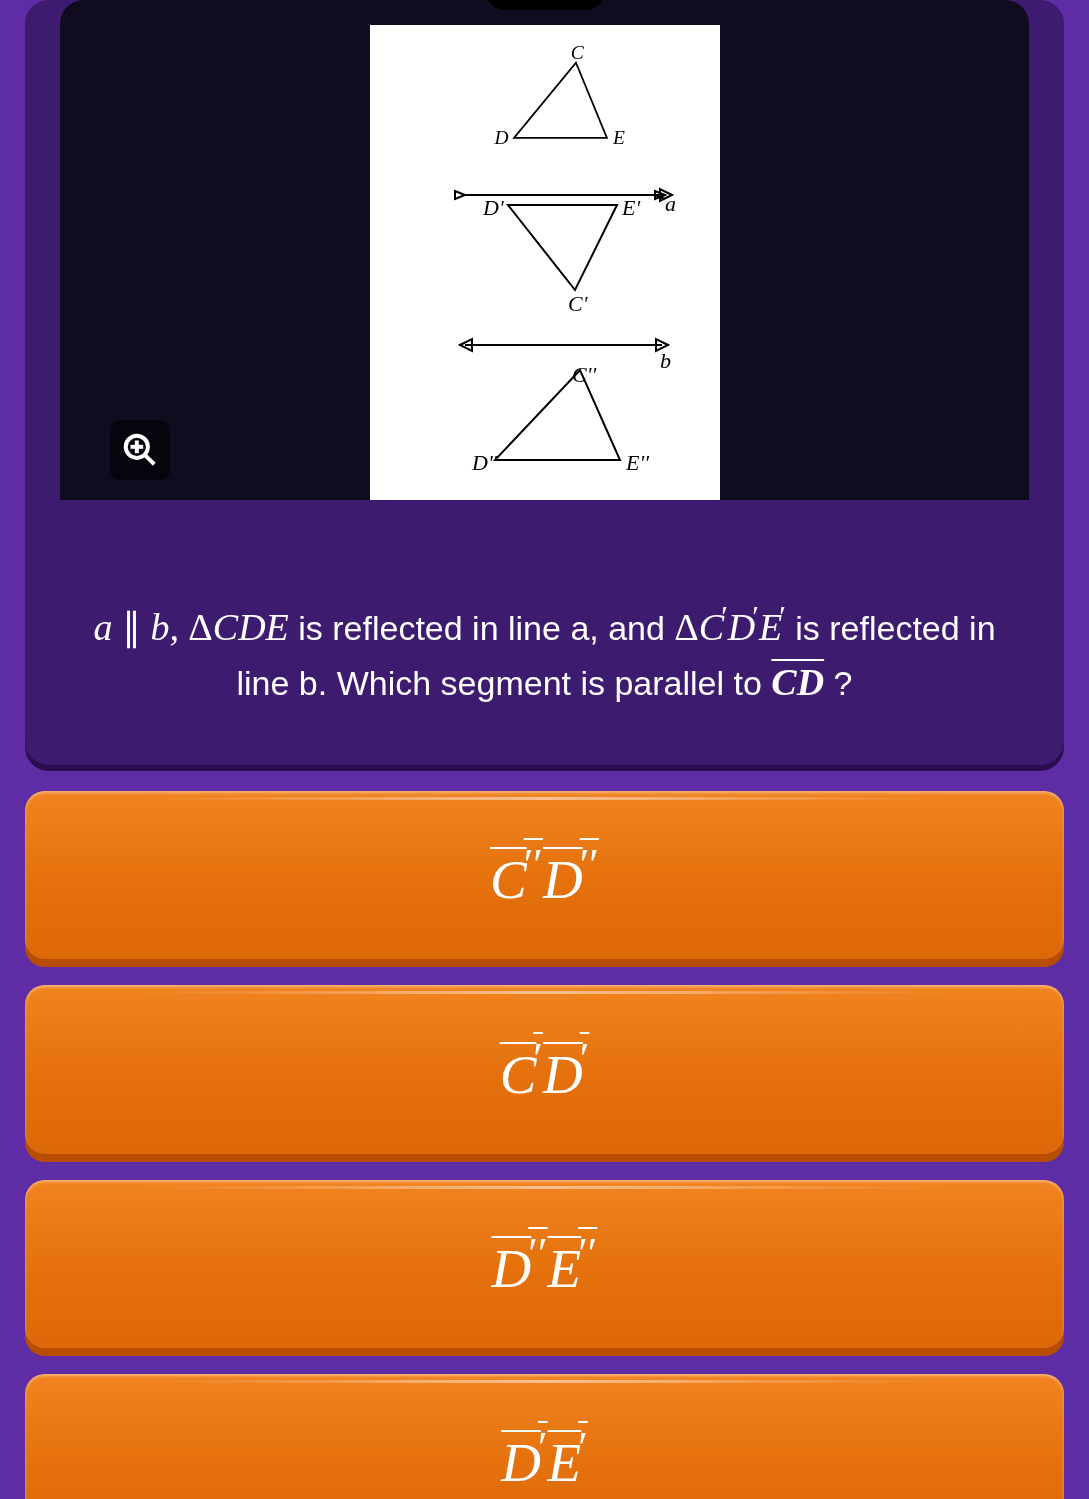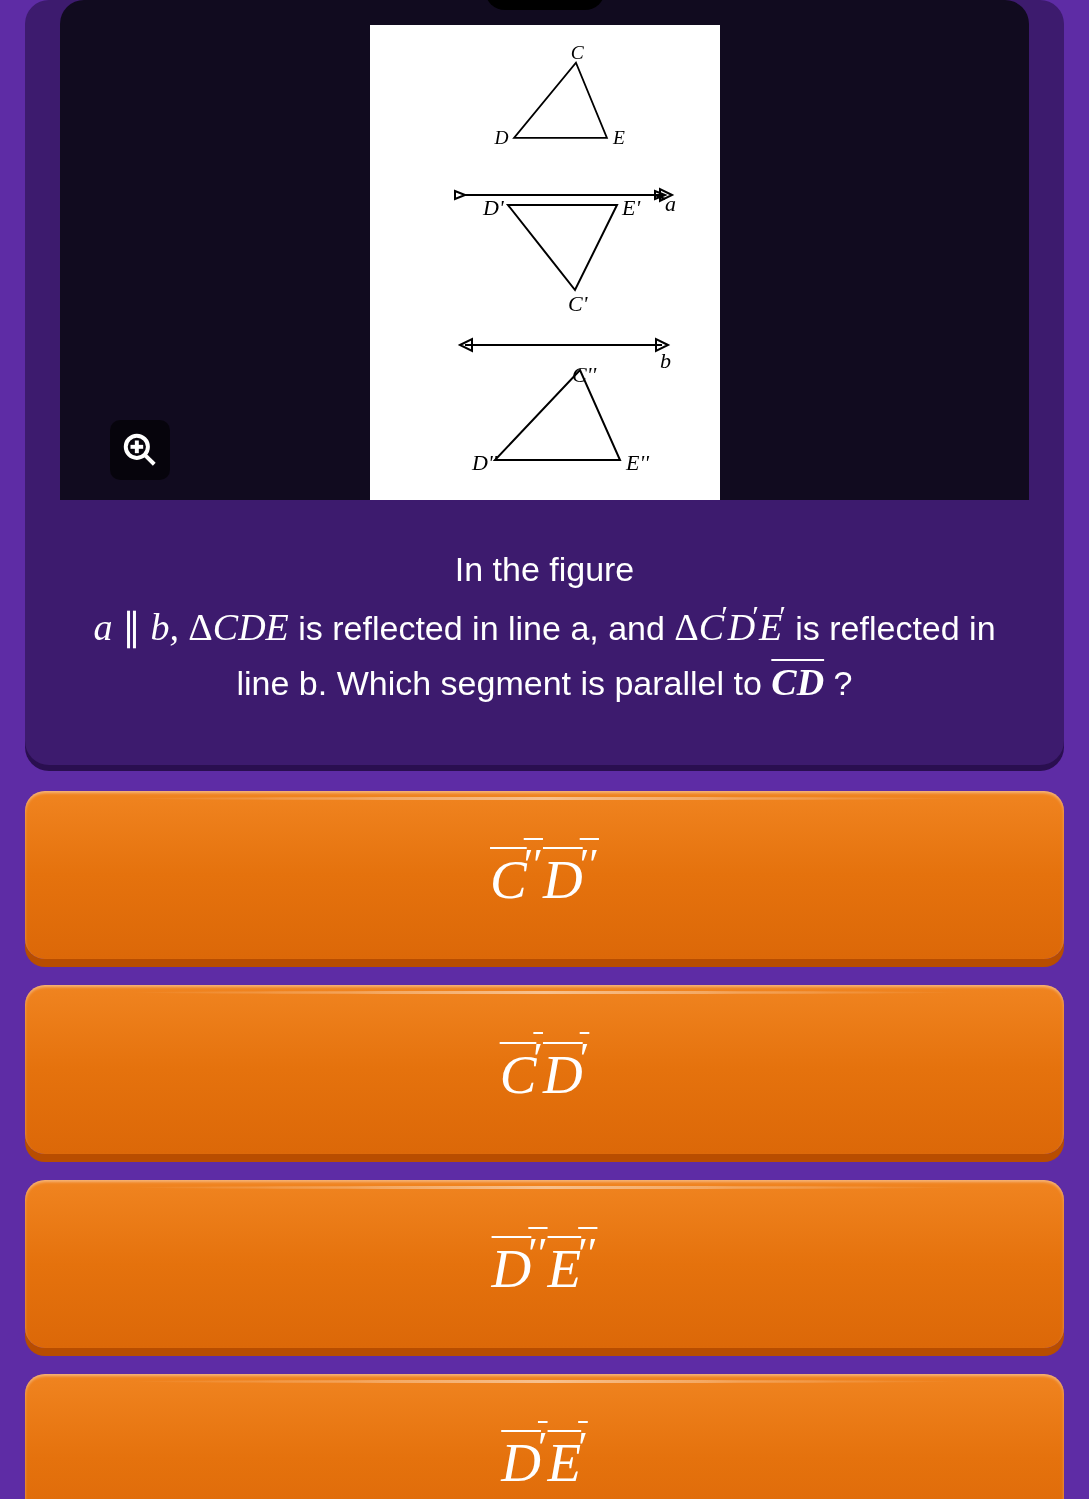--- a/index.html
+++ b/index.html
@@ -230,21 +230,21 @@
       <svg viewBox="0 0 24 24">
         <circle cx="10" cy="10" r="7"></circle>
         <line x1="10" y1="6" x2="10" y2="14"></line>
         <line x1="6" y1="10" x2="14" y2="10"></line>
         <line x1="15.5" y1="15.5" x2="21" y2="21"></line>
       </svg>
     </div>
   </div>
 
   <div class="question-text">
-    <span>In the figure</span><br>
+    <br>
     <span class="math-ital">a <span class="para-sym">∥</span> b,</span>
     <span class="math-ital"><span class="math-delta">Δ</span><span>CDE</span></span>
     <span> is reflected in line a, and </span>
     <span class="math-ital"><span class="math-delta">Δ</span>C<span class="prime">′</span>D<span class="prime">′</span>E<span class="prime">′</span></span>
     <span> is reflected in line b. Which segment is parallel to </span>
     <span class="math-ital overline">CD</span>
     <span> ?</span>
   </div>
 </div>
 

